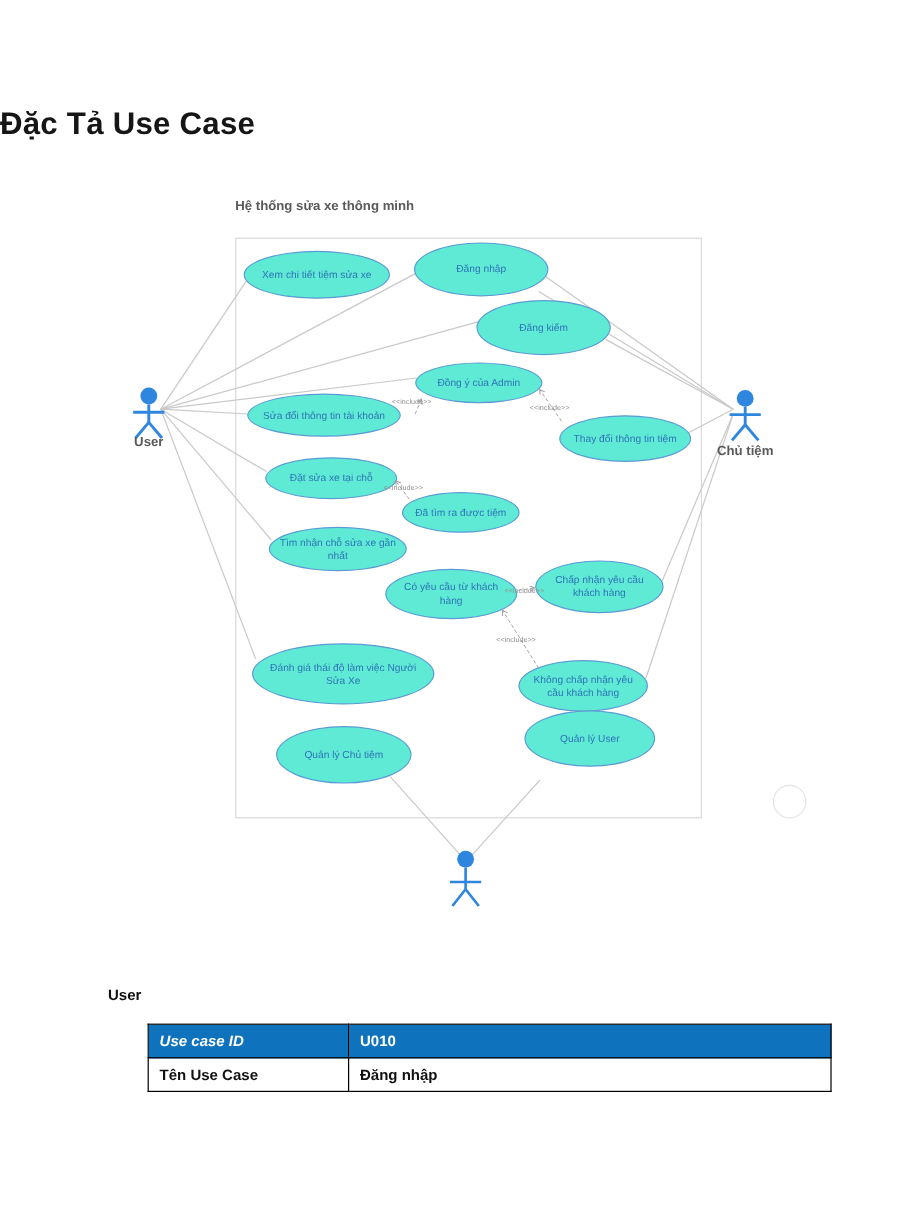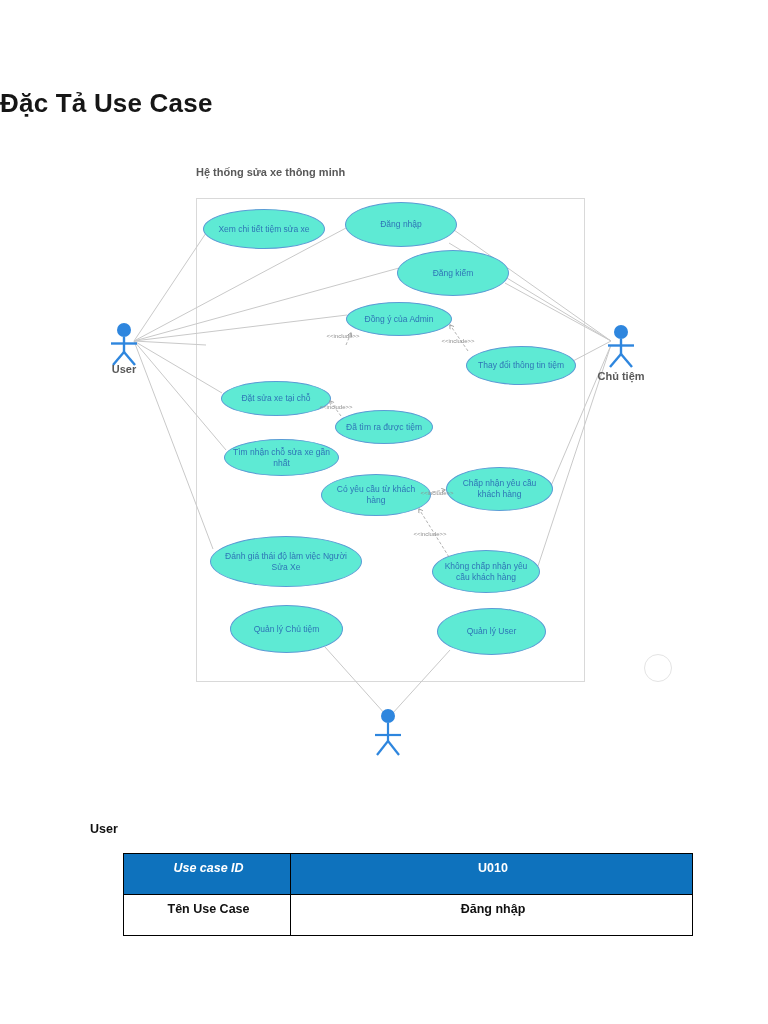--- a/index.html
+++ b/index.html
@@ -20,21 +20,21 @@
   .actor-label{position:absolute;z-index:3;font-weight:bold;color:#595959;font-size:11px;
         text-align:center;white-space:nowrap;}
   .inc{position:absolute;z-index:5;font-size:6px;color:#8f8f8f;transform:translateX(-50%);
         white-space:nowrap;}
   .ghost-circle{position:absolute;left:644px;top:654px;width:26px;height:26px;
         border:1.5px solid #e4e4e4;border-radius:50%;z-index:0;}
   .section-heading{position:absolute;left:90px;top:822px;font-size:12.5px;font-weight:bold;color:#111;}
   table.spec{position:absolute;left:123px;top:853px;width:569px;border-collapse:collapse;
         table-layout:fixed;border:1.5px solid #000;}
   table.spec td{border:1px solid #000;font-size:12.5px;font-weight:bold;height:21px;
-        padding:3px 6px 16px 9px;vertical-align:middle;color:#111;text-align:center;}
+        padding:3px 6px 3px 9px;vertical-align:middle;color:#111;}
   table.spec tr.hdr td{background:#0e72bd;color:#fff;border-color:#000;}
   td.id-label{font-style:italic;}
 </style>
 </head>
 <body>
 
 <div class="page">
 
   <div class="main-title">Đặc Tả Use Case</div>
   <div class="diagram-title">Hệ thống sửa xe thông minh</div>
@@ -64,30 +64,31 @@
     <g stroke="#c9c9c9" stroke-width="1">
       <line x1="325" y1="647" x2="385" y2="714"></line>
       <line x1="450" y1="650" x2="392" y2="714"></line>
     </g>
   </svg>
 
   <div class="uc" style="left:203px;top:209px;width:122px;height:40px">Xem chi tiết tiệm sửa xe</div>
   <div class="uc" style="left:345px;top:202px;width:112px;height:45px">Đăng nhập</div>
   <div class="uc" style="left:397px;top:250px;width:112px;height:46px">Đăng kiếm</div>
   <div class="uc" style="left:346px;top:302px;width:106px;height:34px">Đồng ý của Admin</div>
+  <div class="uc" style="left:206px;top:328px;width:128px;height:36px">Sửa đổi thông tin tài khoản</div>
   <div class="uc" style="left:466px;top:346px;width:110px;height:39px">Thay đổi thông tin tiệm</div>
   <div class="uc" style="left:221px;top:381px;width:110px;height:35px">Đặt sửa xe tại chỗ</div>
   <div class="uc" style="left:335px;top:410px;width:98px;height:34px">Đã tìm ra được tiệm</div>
   <div class="uc" style="left:224px;top:439px;width:115px;height:37px">Tìm nhận chỗ sửa xe gần nhất</div>
   <div class="uc" style="left:321px;top:474px;width:110px;height:42px">Có yêu cầu từ khách hàng</div>
   <div class="uc" style="left:210px;top:536px;width:152px;height:51px">Đánh giá thái độ làm việc Người Sửa Xe</div>
   <div class="uc" style="left:446px;top:467px;width:107px;height:44px">Chấp nhận yêu cầu khách hàng</div>
   <div class="uc" style="left:432px;top:550px;width:108px;height:43px">Không chấp nhận yêu cầu khách hàng</div>
   <div class="uc" style="left:230px;top:605px;width:113px;height:48px">Quản lý Chủ tiệm</div>
-  <div class="uc" style="left:437px;top:608px;width:109px;height:47px">Quản lý User</div>
+  <div class="uc" style="left:437px;top:592px;width:109px;height:47px">Quản lý User</div>
 
   <svg class="includes" width="768" height="1024">
     <defs>
       <marker id="arr" markerWidth="8" markerHeight="8" refX="5.5" refY="3" orient="auto">
         <path d="M1,6 L6,3 L1,0" fill="none" stroke="#9a9a9a" stroke-width="1"></path>
       </marker>
     </defs>
     <g stroke="#9f9f9f" stroke-width="0.8" stroke-dasharray="3,2">
       <line x1="346" y1="345" x2="351" y2="333" marker-end="url(#arr)"></line>
       <line x1="468" y1="351" x2="450" y2="325" marker-end="url(#arr)"></line>

